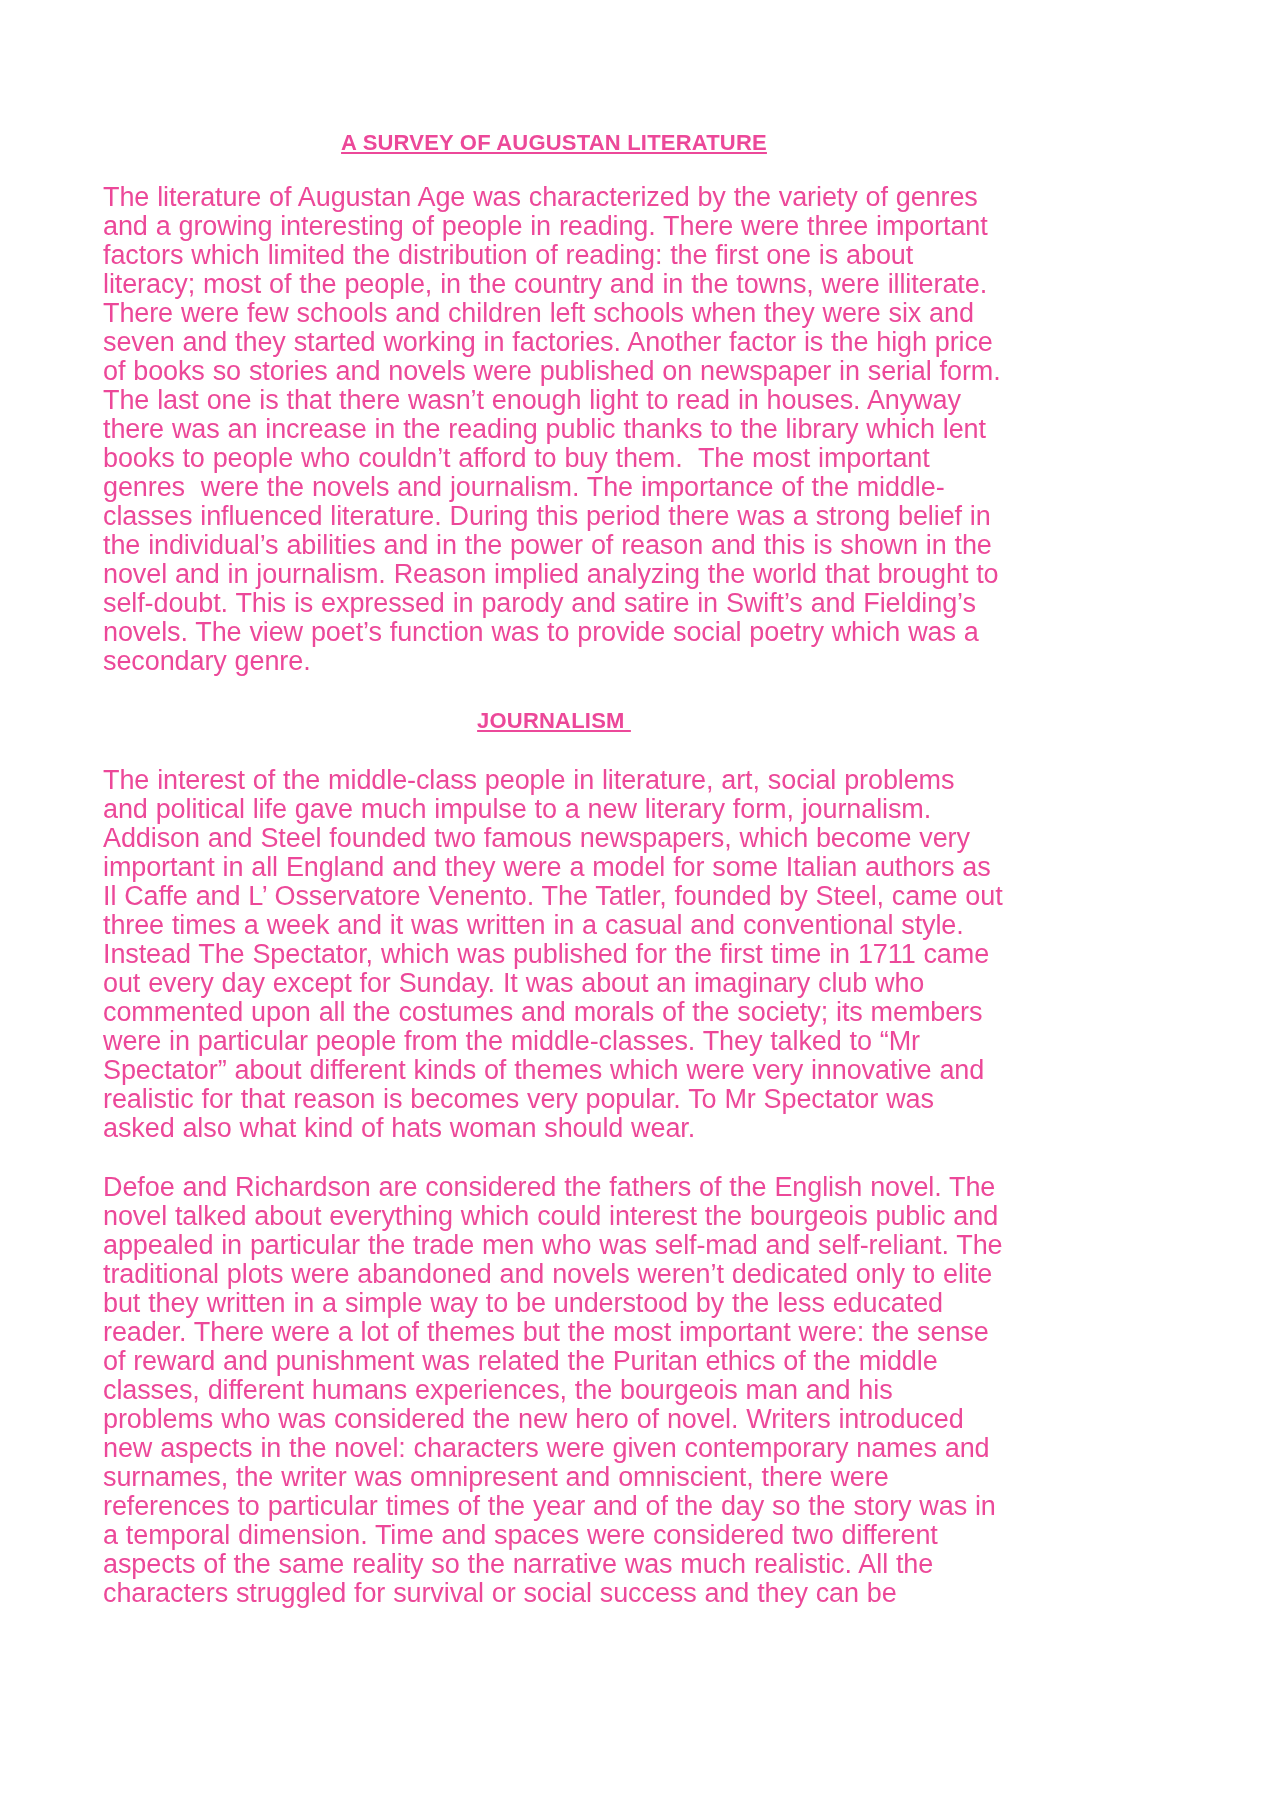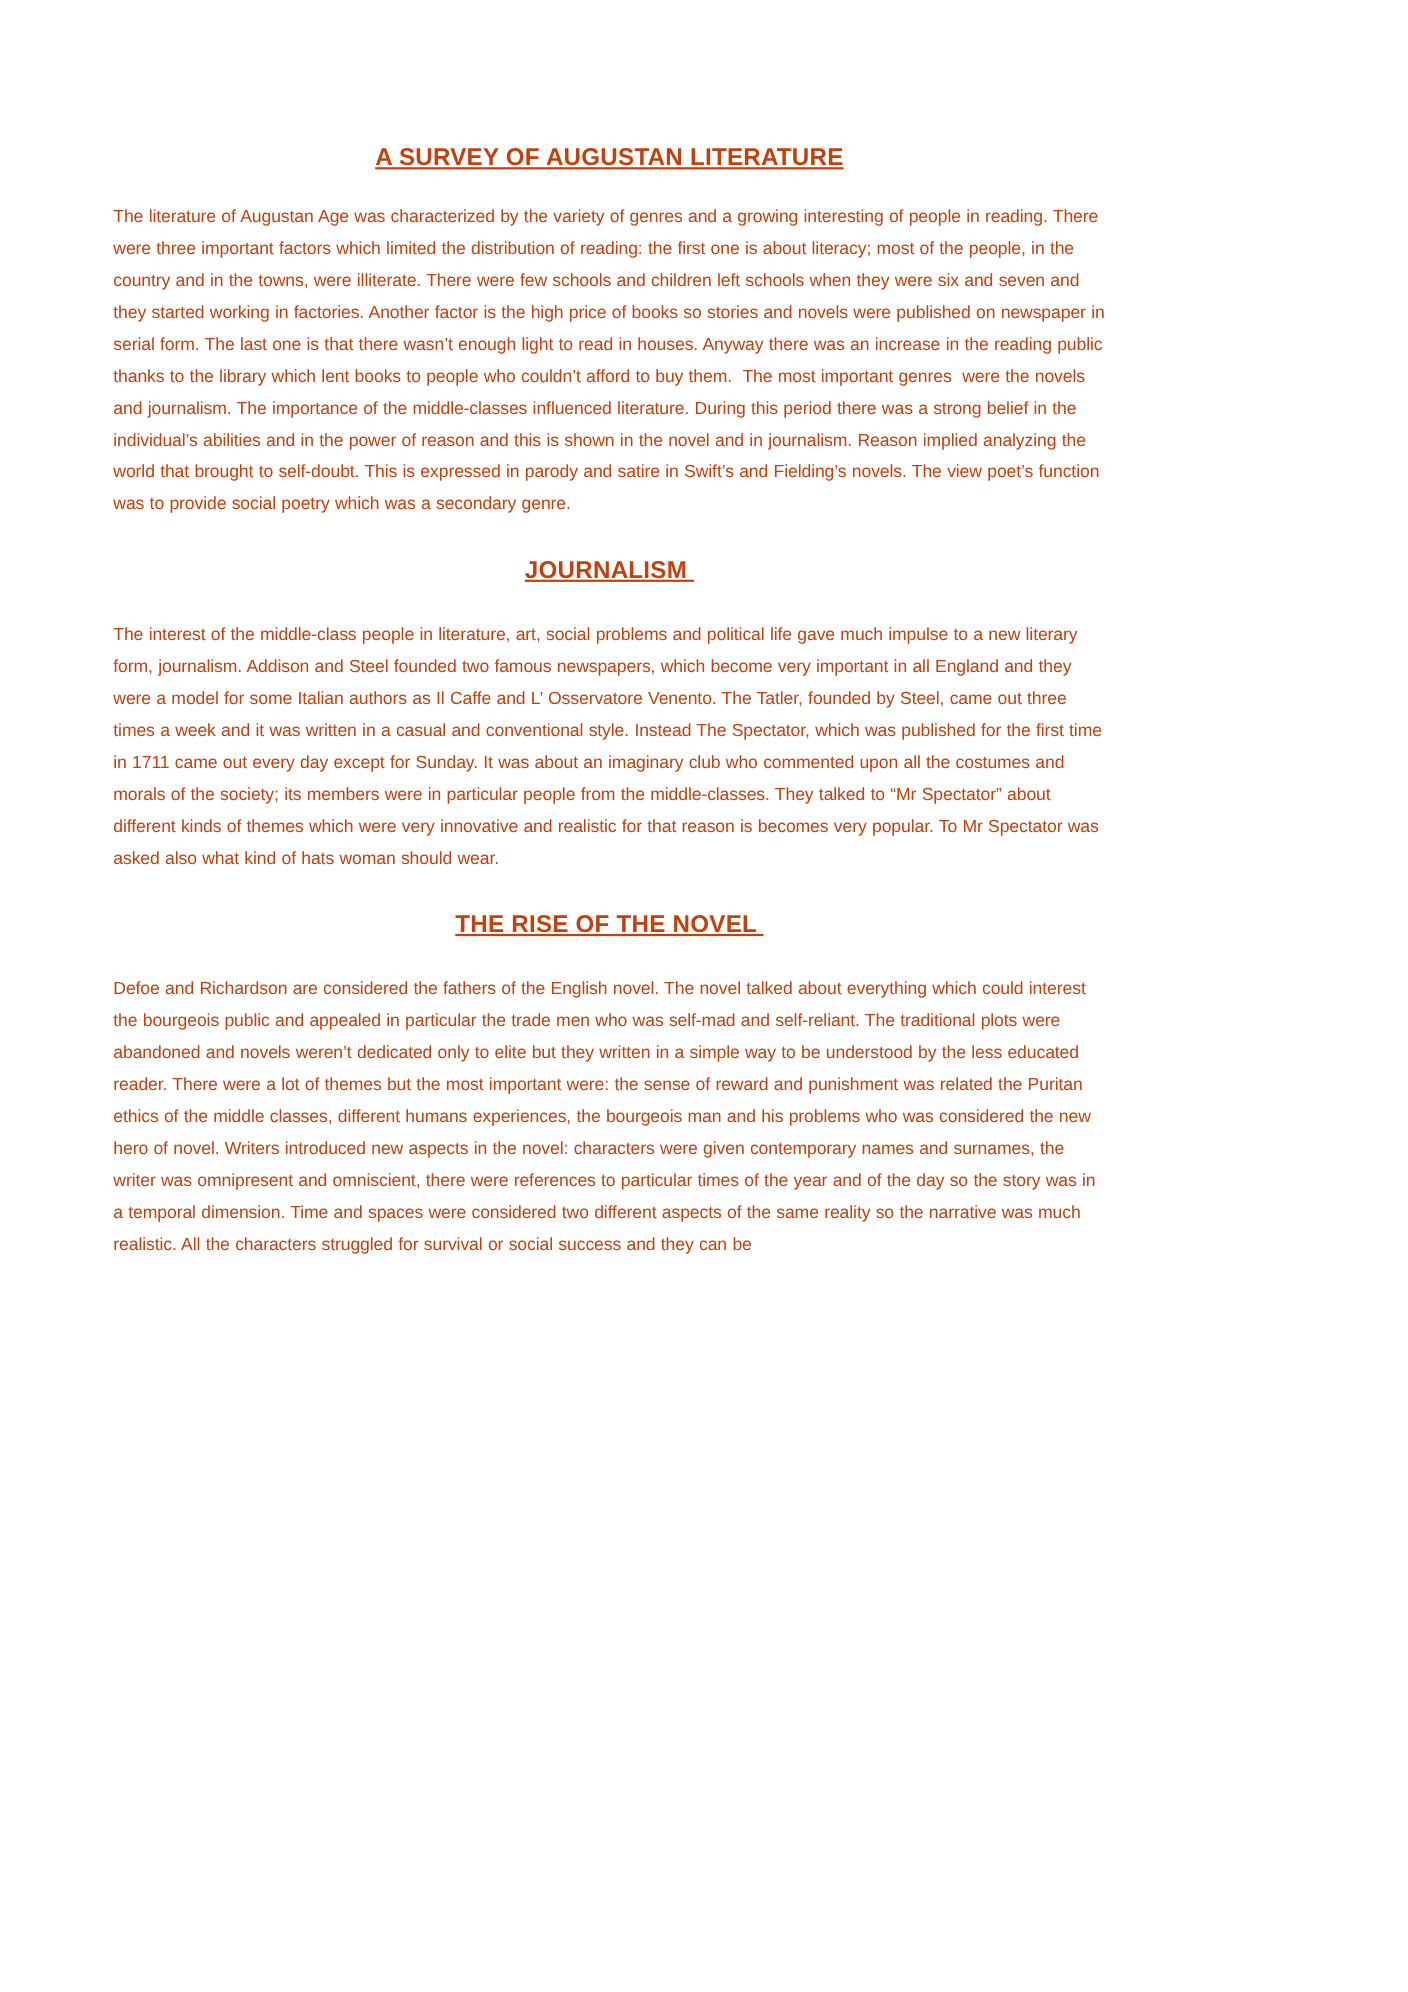--- a/index.html
+++ b/index.html
@@ -13,40 +13,40 @@
       background: #ffffff;
       color: #000000;
       overflow: hidden;
       position: relative;
     }
     .content {
       margin-left: 103px;
       width: 902px;
       padding-top: 128px;
       font-family: "Liberation Sans", sans-serif;
-      color: #c2410c;
+      color: #ec4899;
     }
     h1.doc-title, h2.doc-heading {
       font-size: 22px;
       line-height: 30px;
       font-weight: 700;
       text-align: center;
       text-decoration: underline;
       white-space: pre-wrap;
       margin: 0;
       letter-spacing: 0.2px;
     }
     h1.doc-title {
       margin-bottom: 25px;
     }
     h2.doc-heading {
       margin: 18px 0 30px 0;
     }
     p.doc-paragraph {
-      font-size: 16px;
+      font-size: 27px;
       line-height: 29px;
       margin: 0 0 30px 0;
       text-align: left;
       white-space: pre-wrap;
       letter-spacing: -0.1px;
       word-spacing: 0.5px;
     }
   </style>
 </head>
 <body>
@@ -55,18 +55,17 @@
   <div class="content">
 
     <h1 class="doc-title">A SURVEY OF AUGUSTAN LITERATURE</h1>
 
     <p class="doc-paragraph">The literature of Augustan Age was characterized by the variety of genres and a growing interesting of people in reading. There were three important factors which limited the distribution of reading: the first one is about literacy; most of the people, in the country and in the towns, were illiterate. There were few schools and children left schools when they were six and seven and they started working in factories. Another factor is the high price of books so stories and novels were published on newspaper in serial form. The last one is that there wasn’t enough light to read in houses. Anyway there was an increase in the reading public thanks to the library which lent books to people who couldn’t afford to buy them.  The most important genres  were the novels and journalism. The importance of the middle-classes influenced literature. During this period there was a strong belief in the individual’s abilities and in the power of reason and this is shown in the novel and in journalism. Reason implied analyzing the world that brought to self-doubt. This is expressed in parody and satire in Swift’s and Fielding’s novels. The view poet’s function was to provide social poetry which was a secondary genre.</p>
 
     <h2 class="doc-heading">JOURNALISM </h2>
 
     <p class="doc-paragraph">The interest of the middle-class people in literature, art, social problems and political life gave much impulse to a new literary form, journalism. Addison and Steel founded two famous newspapers, which become very important in all England and they were a model for some Italian authors as Il Caffe and L’ Osservatore Venento. The Tatler, founded by Steel, came out three times a week and it was written in a casual and conventional style. Instead The Spectator, which was published for the first time in 1711 came out every day except for Sunday. It was about an imaginary club who commented upon all the costumes and morals of the society; its members were in particular people from the middle-classes. They talked to “Mr Spectator” about different kinds of themes which were very innovative and realistic for that reason is becomes very popular. To Mr Spectator was asked also what kind of hats woman should wear.</p>
 
-    <h2 class="doc-heading">THE RISE OF THE NOVEL </h2>
 
     <p class="doc-paragraph">Defoe and Richardson are considered the fathers of the English novel. The novel talked about everything which could interest the bourgeois public and appealed in particular the trade men who was self-mad and self-reliant. The traditional plots were abandoned and novels weren’t dedicated only to elite but they written in a simple way to be understood by the less educated reader. There were a lot of themes but the most important were: the sense of reward and punishment was related the Puritan ethics of the middle classes, different humans experiences, the bourgeois man and his problems who was considered the new hero of novel. Writers introduced new aspects in the novel: characters were given contemporary names and surnames, the writer was omnipresent and omniscient, there were references to particular times of the year and of the day so the story was in a temporal dimension. Time and spaces were considered two different aspects of the same reality so the narrative was much realistic. All the characters struggled for survival or social success and they can be</p>
 
   </div>
 </div>
 
 </body></html>

